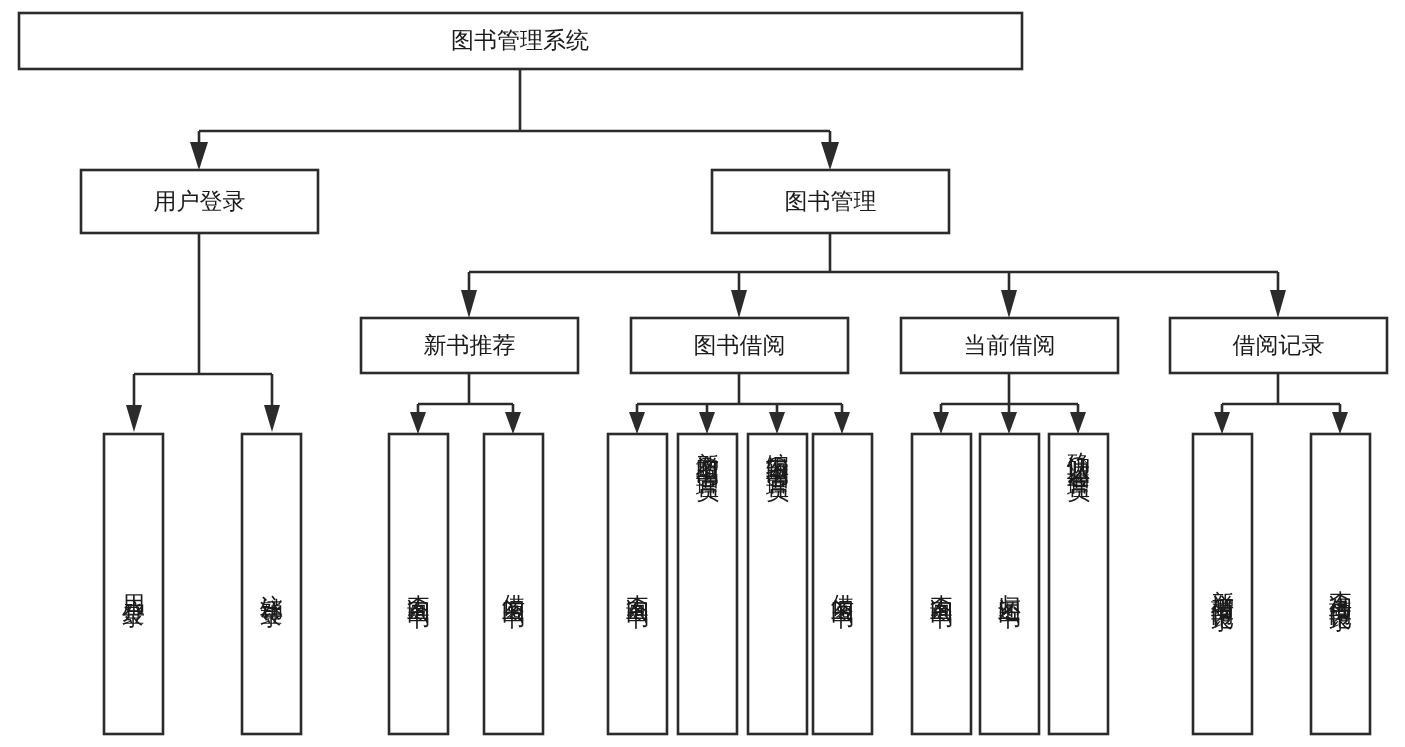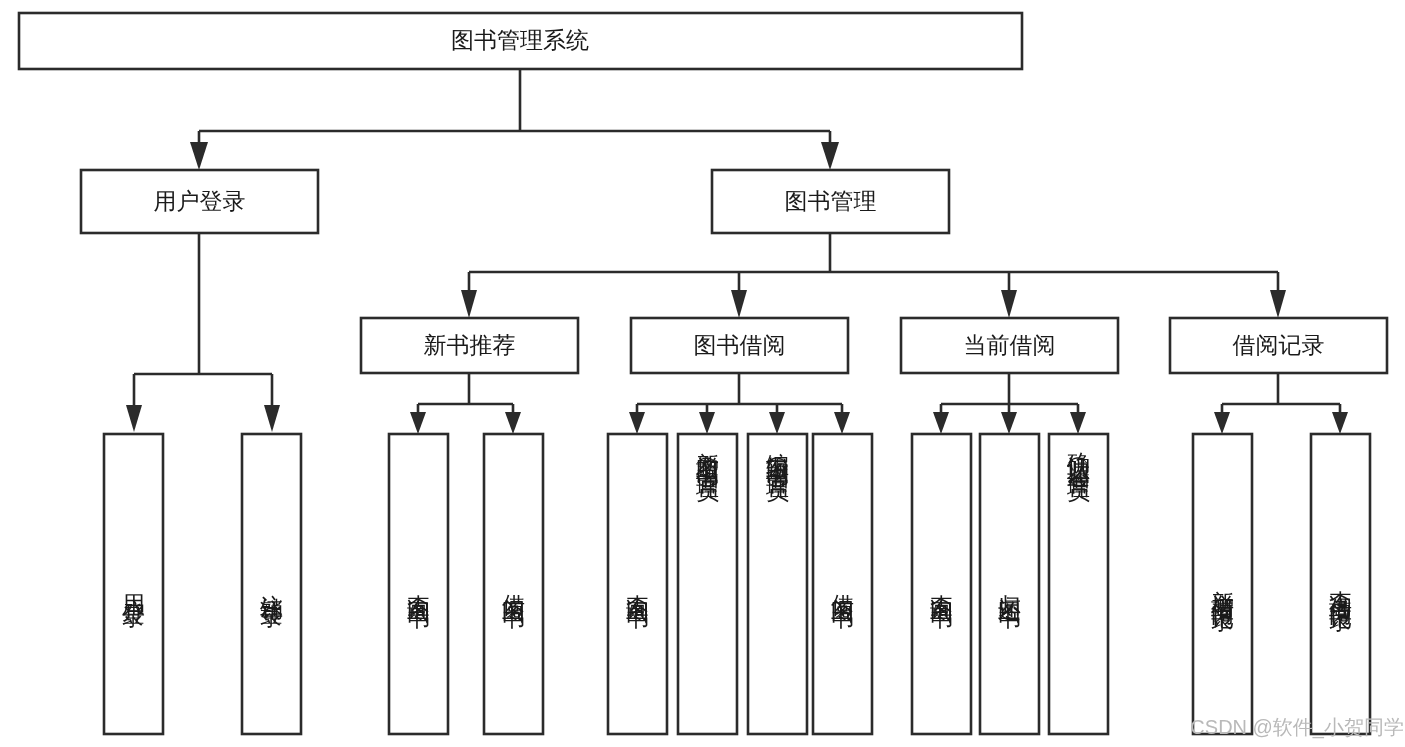--- a/index.html
+++ b/index.html
@@ -235,15 +235,14 @@
     <span class="vert-text">确认归还（管理员）</span>
   </div>
 
   <div class="vert-text-wrap" style="left:1193px; top:434px; width:59px; height:300px;">
     <span class="vert-text">新增借阅记录</span>
   </div>
   <div class="vert-text-wrap" style="left:1311px; top:434px; width:59px; height:300px;">
     <span class="vert-text">查询借阅记录</span>
   </div>
 
-  <div class="watermark">CSDN @软件_小贺同学</div>
 
 </div>
 
 </body></html>

